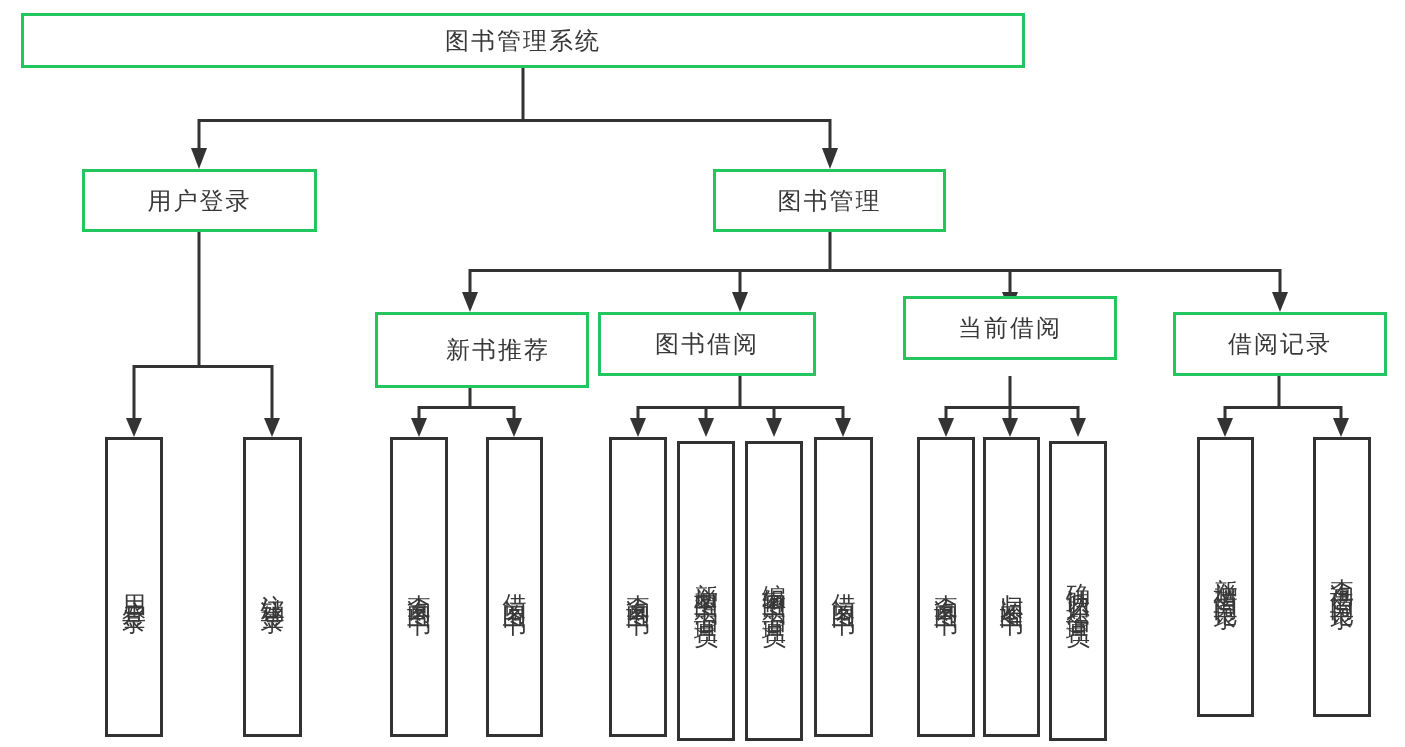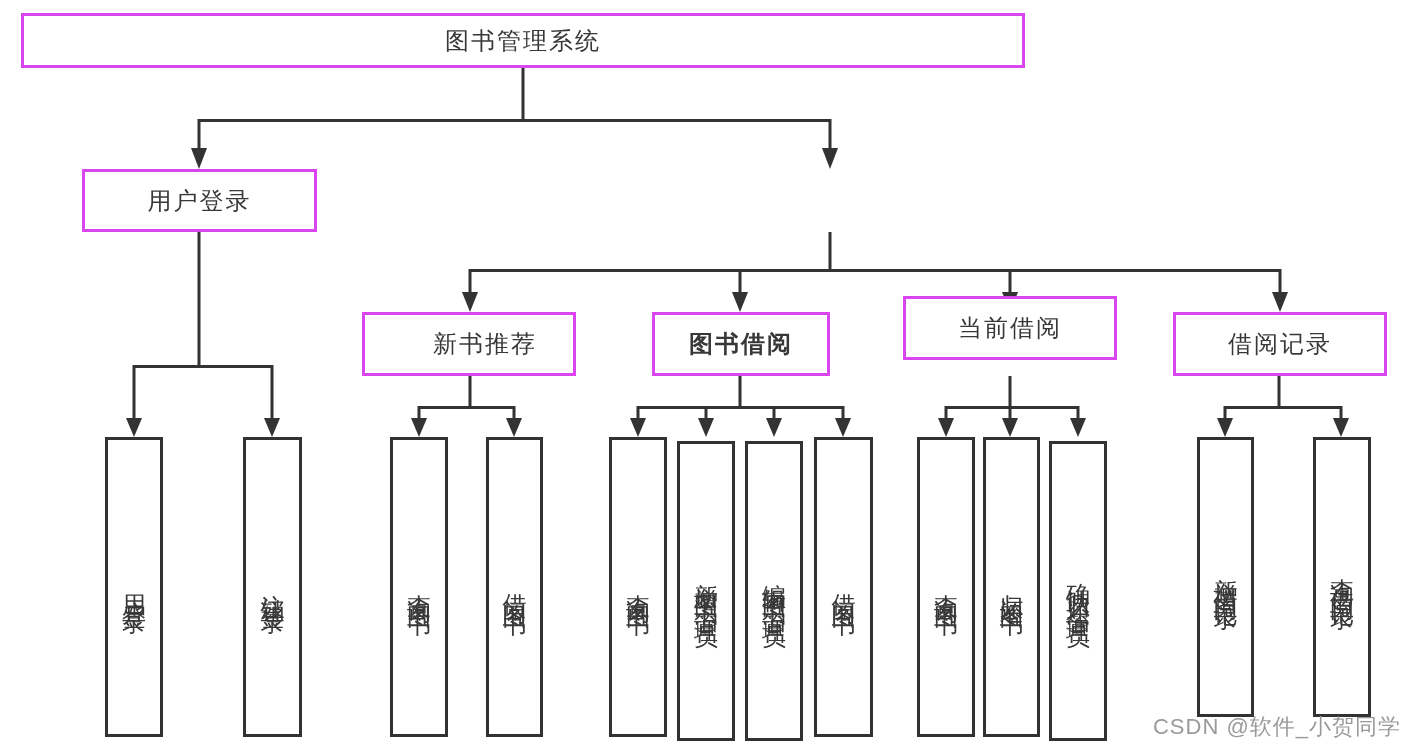--- a/index.html
+++ b/index.html
@@ -14,21 +14,21 @@
   }
   .connectors{
     position:absolute;
     left:0;top:0;
     pointer-events:none;
   }
   .hbox{
     position:absolute;
     box-sizing:border-box;
     background:#ffffff;
-    border:3px solid #d946ef;
+    border:3px solid #22c55e;
     display:flex;
     align-items:center;
     justify-content:center;
     font-size:24px;
     letter-spacing:2px;
     white-space:nowrap;
   }
   .vbox{
     position:absolute;
     box-sizing:border-box;
@@ -92,23 +92,24 @@
       <polygon points="1002,418 1018,418 1010,437"></polygon>
       <polygon points="1070,418 1086,418 1078,437"></polygon>
       <polygon points="1217,418 1233,418 1225,437"></polygon>
       <polygon points="1333,418 1349,418 1341,437"></polygon>
     </g>
   </svg>
 
   <div class="hbox" style="left:21px;top:13px;width:1004px;height:55px;">图书管理系统</div>
 
   <div class="hbox" style="left:82px;top:169px;width:235px;height:63px;">用户登录</div>
+  <div class="hbox" style="left:713px;top:169px;width:233px;height:63px;">图书管理</div>
 
-  <div class="hbox" style="left:362px;top:312px;width:214px;height:64px;padding-left:32px;">新书推荐</div>
-  <div class="hbox" style="left:652px;top:312px;width:178px;height:64px;font-weight:bold;">图书借阅</div>
+  <div class="hbox" style="left:375px;top:312px;width:214px;height:76px;padding-left:32px;">新书推荐</div>
+  <div class="hbox" style="left:598px;top:312px;width:218px;height:64px;">图书借阅</div>
   <div class="hbox" style="left:903px;top:296px;width:214px;height:64px;">当前借阅</div>
   <div class="hbox" style="left:1173px;top:312px;width:214px;height:64px;text-align:center;">借阅记录</div>
 
   <div class="vbox" style="left:105px;">用户登录</div>
   <div class="vbox" style="left:243px;width:59px;">注销登录</div>
 
   <div class="vbox" style="left:390px;">查询图书</div>
   <div class="vbox" style="left:486px;width:57px;">借阅图书</div>
 
   <div class="vbox" style="left:609px;">查询图书</div>
@@ -116,15 +117,14 @@
   <div class="vbox admin" style="left:745px;">编辑图书（管理员）</div>
   <div class="vbox" style="left:814px;width:59px;">借阅图书</div>
 
   <div class="vbox" style="left:917px;">查询图书</div>
   <div class="vbox" style="left:983px;width:57px;">归还图书</div>
   <div class="vbox admin" style="left:1049px;">确认归还（管理员）</div>
 
   <div class="vbox short" style="left:1197px;width:57px;">新增借阅记录</div>
   <div class="vbox short" style="left:1313px;">查询借阅记录</div>
 
-  <div class="watermark">CSDN @软件_小贺同学</div>
 
 </div>
 
 </body></html>

